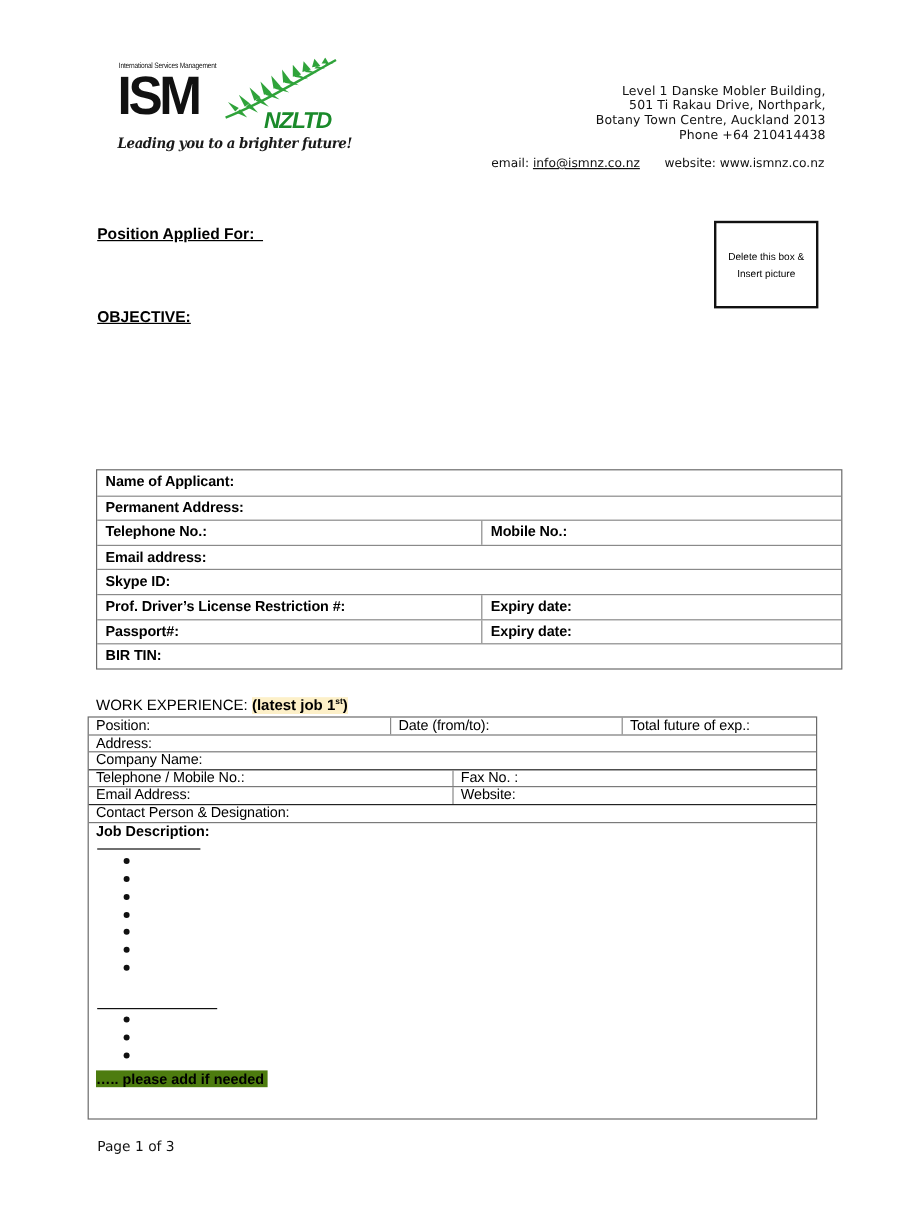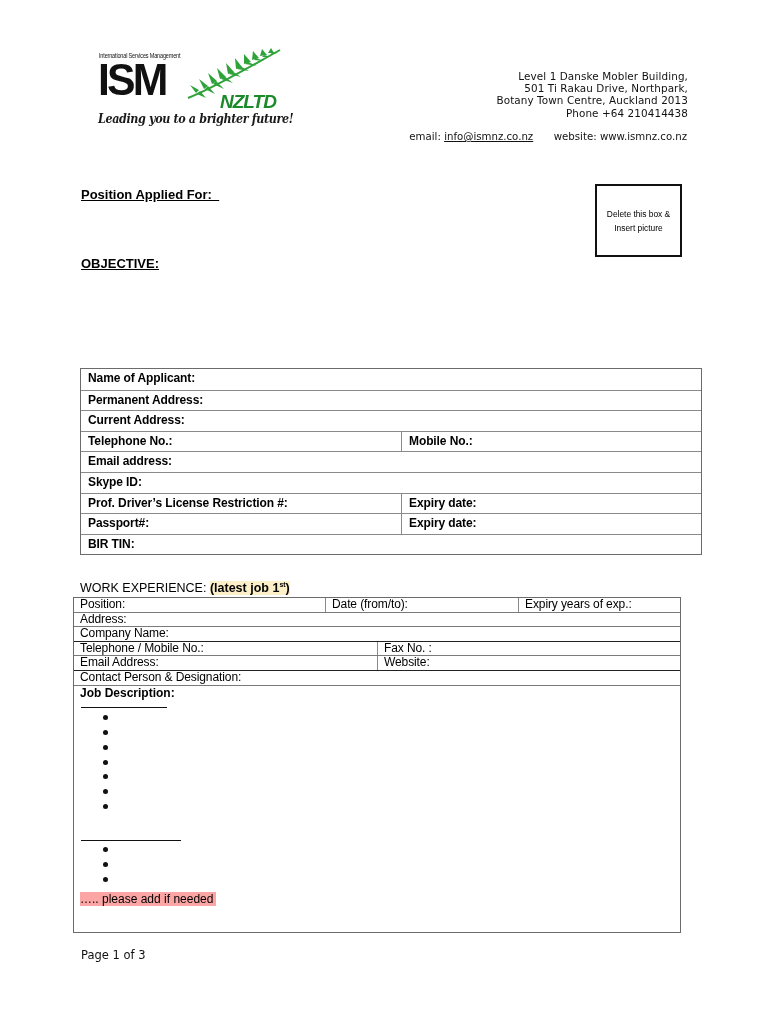--- a/index.html
+++ b/index.html
@@ -24,21 +24,21 @@
   .contact { right: 81px; top: 131px; font-family: "DejaVu Sans", sans-serif; font-size: 10.2px; color: #111; white-space: nowrap; }
   .contact a { color: #111; text-decoration: underline; }
   .contact .sep { display: inline-block; width: 14px; }
 
   
   .heading { font-family: "Liberation Sans", sans-serif; font-weight: bold; font-size: 13px; text-decoration: underline; white-space: pre; }
   .photo-box { left: 595px; top: 172px; width: 83px; height: 69px; border: 2px solid #111; display: flex; align-items: center;
                justify-content: center; text-align: center; font-size: 8.4px; line-height: 14px; margin-top: 12px; }
 
   
-  .app-table { left: 80px; top: 368px; width: 622px; border: 1.5px solid #6b6b6b; box-sizing: border-box; }
+  .app-table { left: 80px; top: 391px; width: 622px; border: 1.5px solid #6b6b6b; box-sizing: border-box; }
   .app-row { display: flex; height: 20.6px; border-top: 1.5px solid #8a8a8a; box-sizing: border-box; }
   .app-row:first-child { border-top: none; }
   .app-cell { font-weight: bold; font-size: 12px; padding-left: 7px; line-height: 19px; white-space: nowrap;
               font-family: "Liberation Sans", sans-serif; letter-spacing: -0.1px; }
   .app-cell.left { width: 313px; border-right: 1.5px solid #8a8a8a; }
   .app-cell.full { flex: 1; }
   .app-cell.right { flex: 1; }
 
   
   .work-title { left: 80px; top: 581px; font-size: 12.5px; white-space: nowrap; }
@@ -50,21 +50,21 @@
   .w-cell { font-weight: normal; font-size: 12px; padding-left: 6px; line-height: 12px; white-space: nowrap; letter-spacing: -0.1px; }
   .w-cell.c1 { width: 245px; border-right: 1.5px solid #8a8a8a; }
   .w-cell.c2 { width: 186px; border-right: 1.5px solid #8a8a8a; }
   .w-cell.c3 { flex: 1; }
   .w-cell.h1 { width: 297px; border-right: 1.5px solid #8a8a8a; }
   .w-cell.full { flex: 1; }
   .job-desc { padding-left: 6px; position: relative; }
   .job-desc .label { font-weight: bold; font-size: 12px; line-height: 14px; }
   .rule { position: absolute; left: 7px; height: 1px; background: #111; }
   .bullet { position: absolute; left: 29px; width: 5px; height: 5px; border-radius: 50%; background: #111; }
-  .add-more { position: absolute; left: 6px; top: 206px; font-weight: normal; font-size: 12px; background: #fca5a5; padding: 0 3px 0 0; line-height: 14px; white-space: nowrap; }
+  .add-more { position: absolute; left: 6px; top: 206px; font-weight: bold; font-size: 12px; background: #4d7c0f; padding: 0 3px 0 0; line-height: 14px; white-space: nowrap; }
 
   .footer { left: 81px; top: 948px; font-family: "DejaVu Sans", sans-serif; font-size: 11.5px; color: #111; }
 </style>
 </head>
 <body>
 
 <div class="abs logo">
   <svg width="100" height="52" viewBox="0 0 100 52">
     <path d="M4 50 C 30 40, 60 22, 96 2" stroke="#2fa33a" stroke-width="2" fill="none"></path>
     <g fill="#2fa33a">
@@ -123,23 +123,20 @@
 <div class="abs heading" style="left:81px; top:256px;">OBJECTIVE:</div>
 
 <div class="abs app-table">
   <div class="app-row">
     <div class="app-cell full">Name of Applicant:</div>
   </div>
   <div class="app-row">
     <div class="app-cell full">Permanent Address:</div>
   </div>
   <div class="app-row">
-    <div class="app-cell full">Current Address:</div>
-  </div>
-  <div class="app-row">
     <div class="app-cell left">Telephone No.:</div>
     <div class="app-cell right">Mobile No.:</div>
   </div>
   <div class="app-row">
     <div class="app-cell full">Email address:</div>
   </div>
   <div class="app-row">
     <div class="app-cell full">Skype ID:</div>
   </div>
   <div class="app-row">
@@ -157,21 +154,21 @@
 
 <div class="abs work-title">
   <span class="u">WORK EXPERIENCE</span><span>:</span>
   <span class="hl"><span>(latest job 1</span><sup style="font-size:7px">st</sup><span>)</span></span>
 </div>
 
 <div class="abs work-table">
   <div class="w-row">
     <div class="w-cell c1">Position:</div>
     <div class="w-cell c2">Date (from/to):</div>
-    <div class="w-cell c3">Expiry years of exp.:</div>
+    <div class="w-cell c3">Total future of exp.:</div>
   </div>
   <div class="w-row">
     <div class="w-cell full">Address:</div>
   </div>
   <div class="w-row dark">
     <div class="w-cell full">Company Name:</div>
   </div>
   <div class="w-row">
     <div class="w-cell h1">Telephone / Mobile No.:</div>
     <div class="w-cell full">Fax No. :</div>

